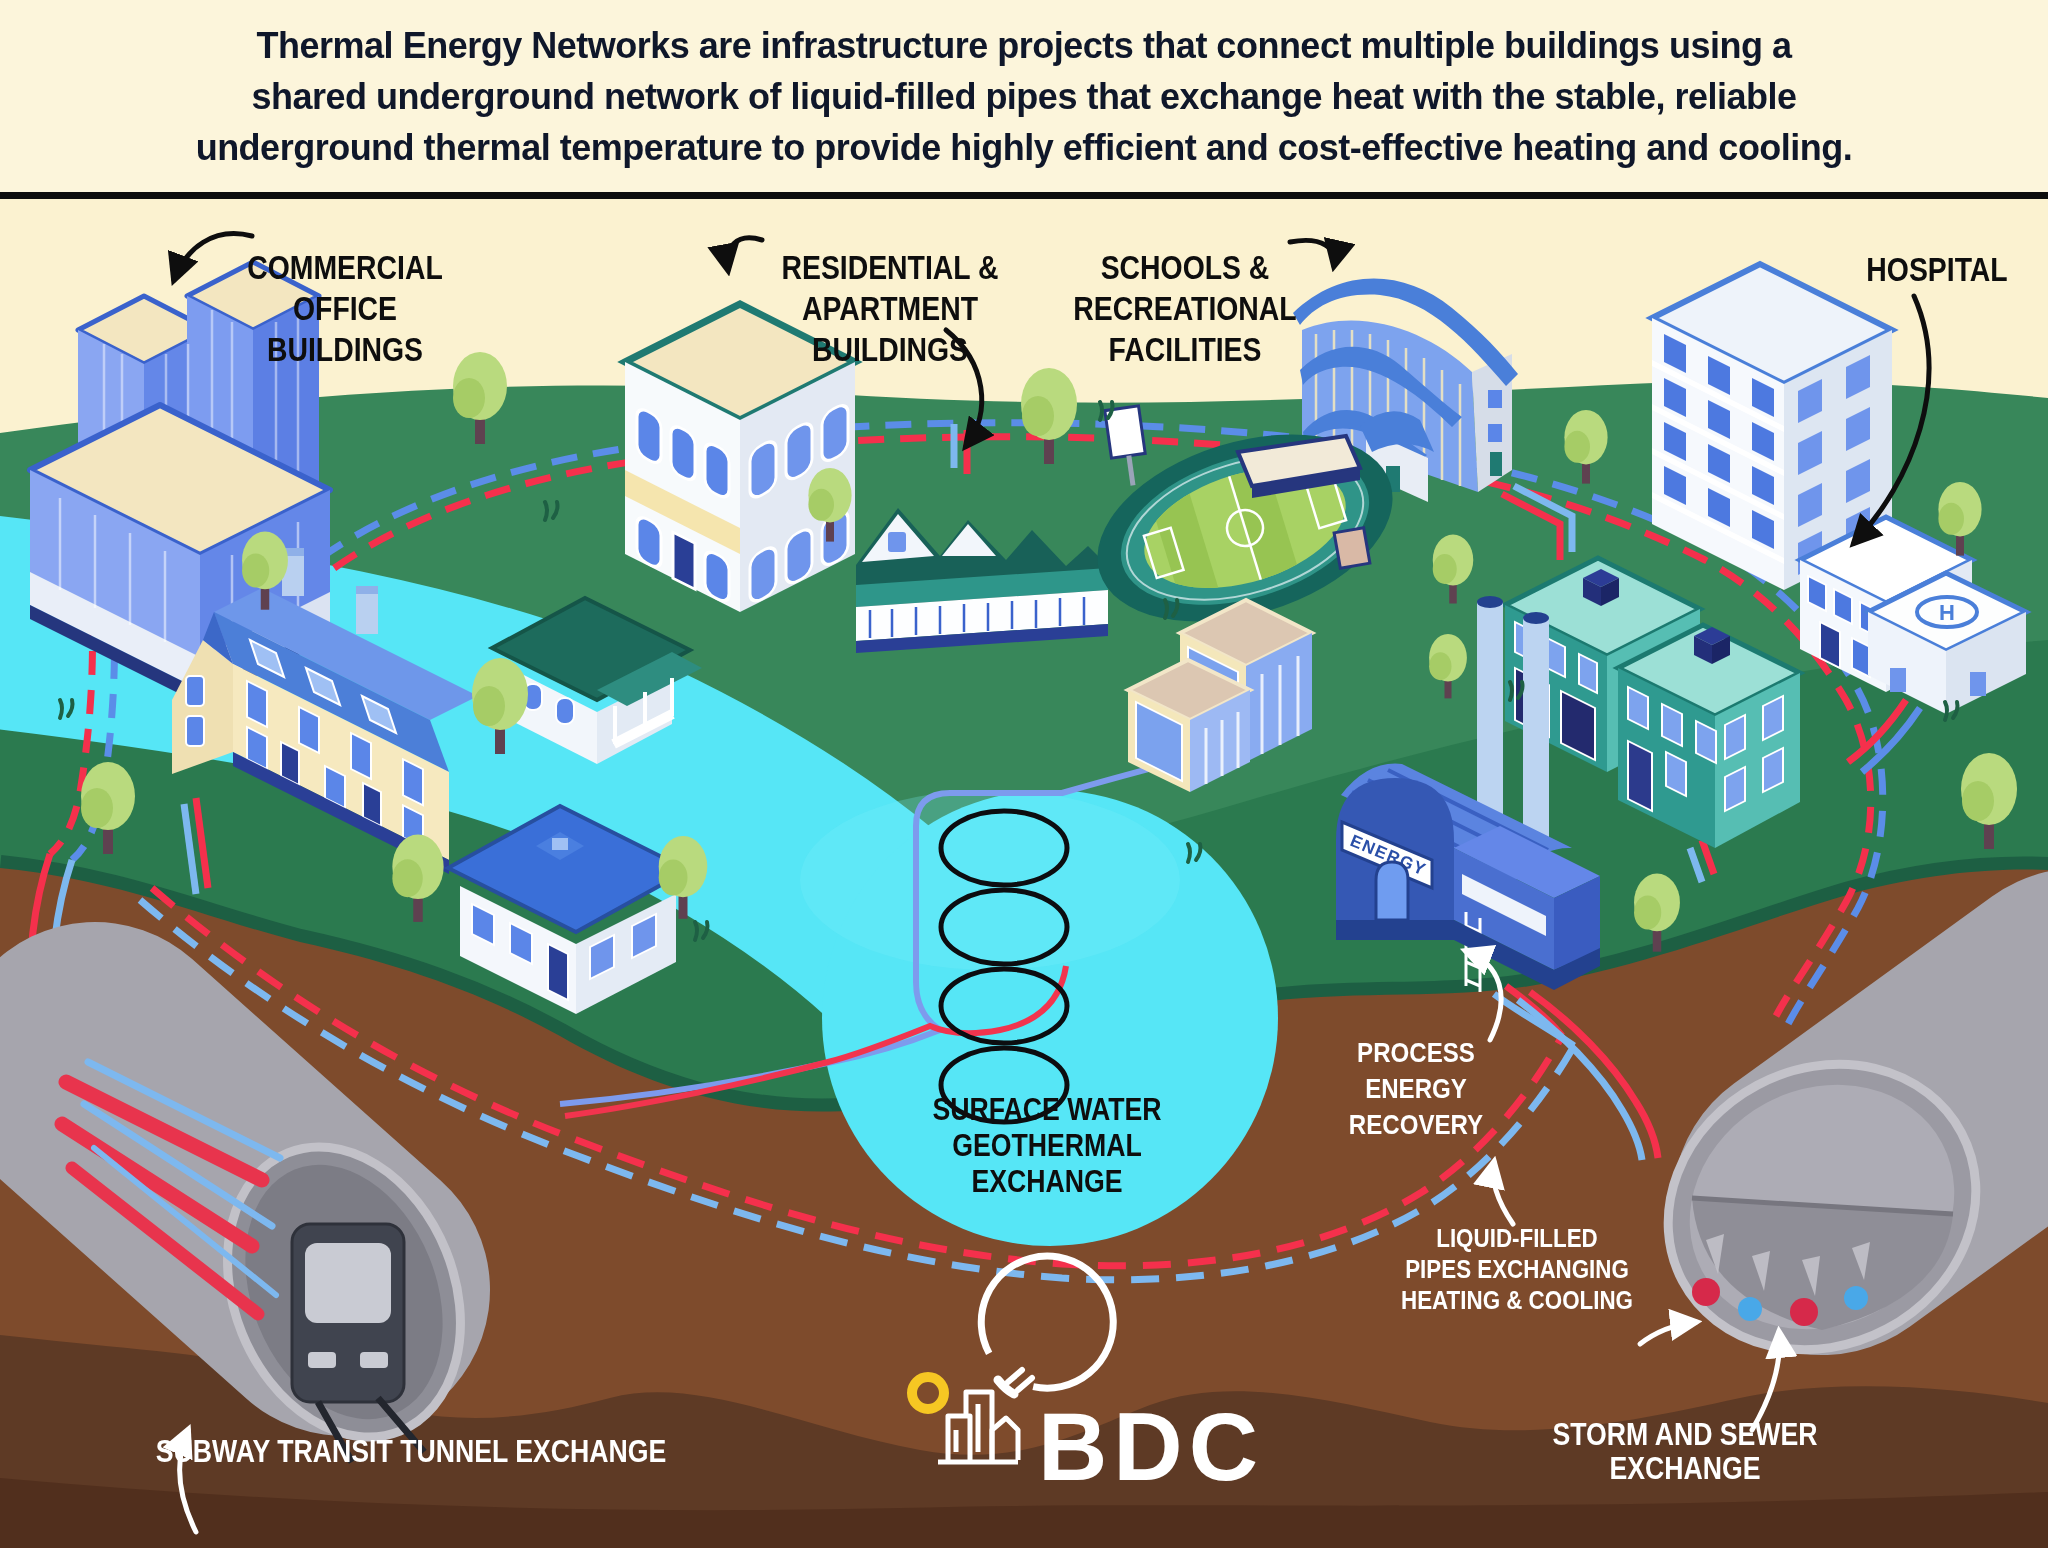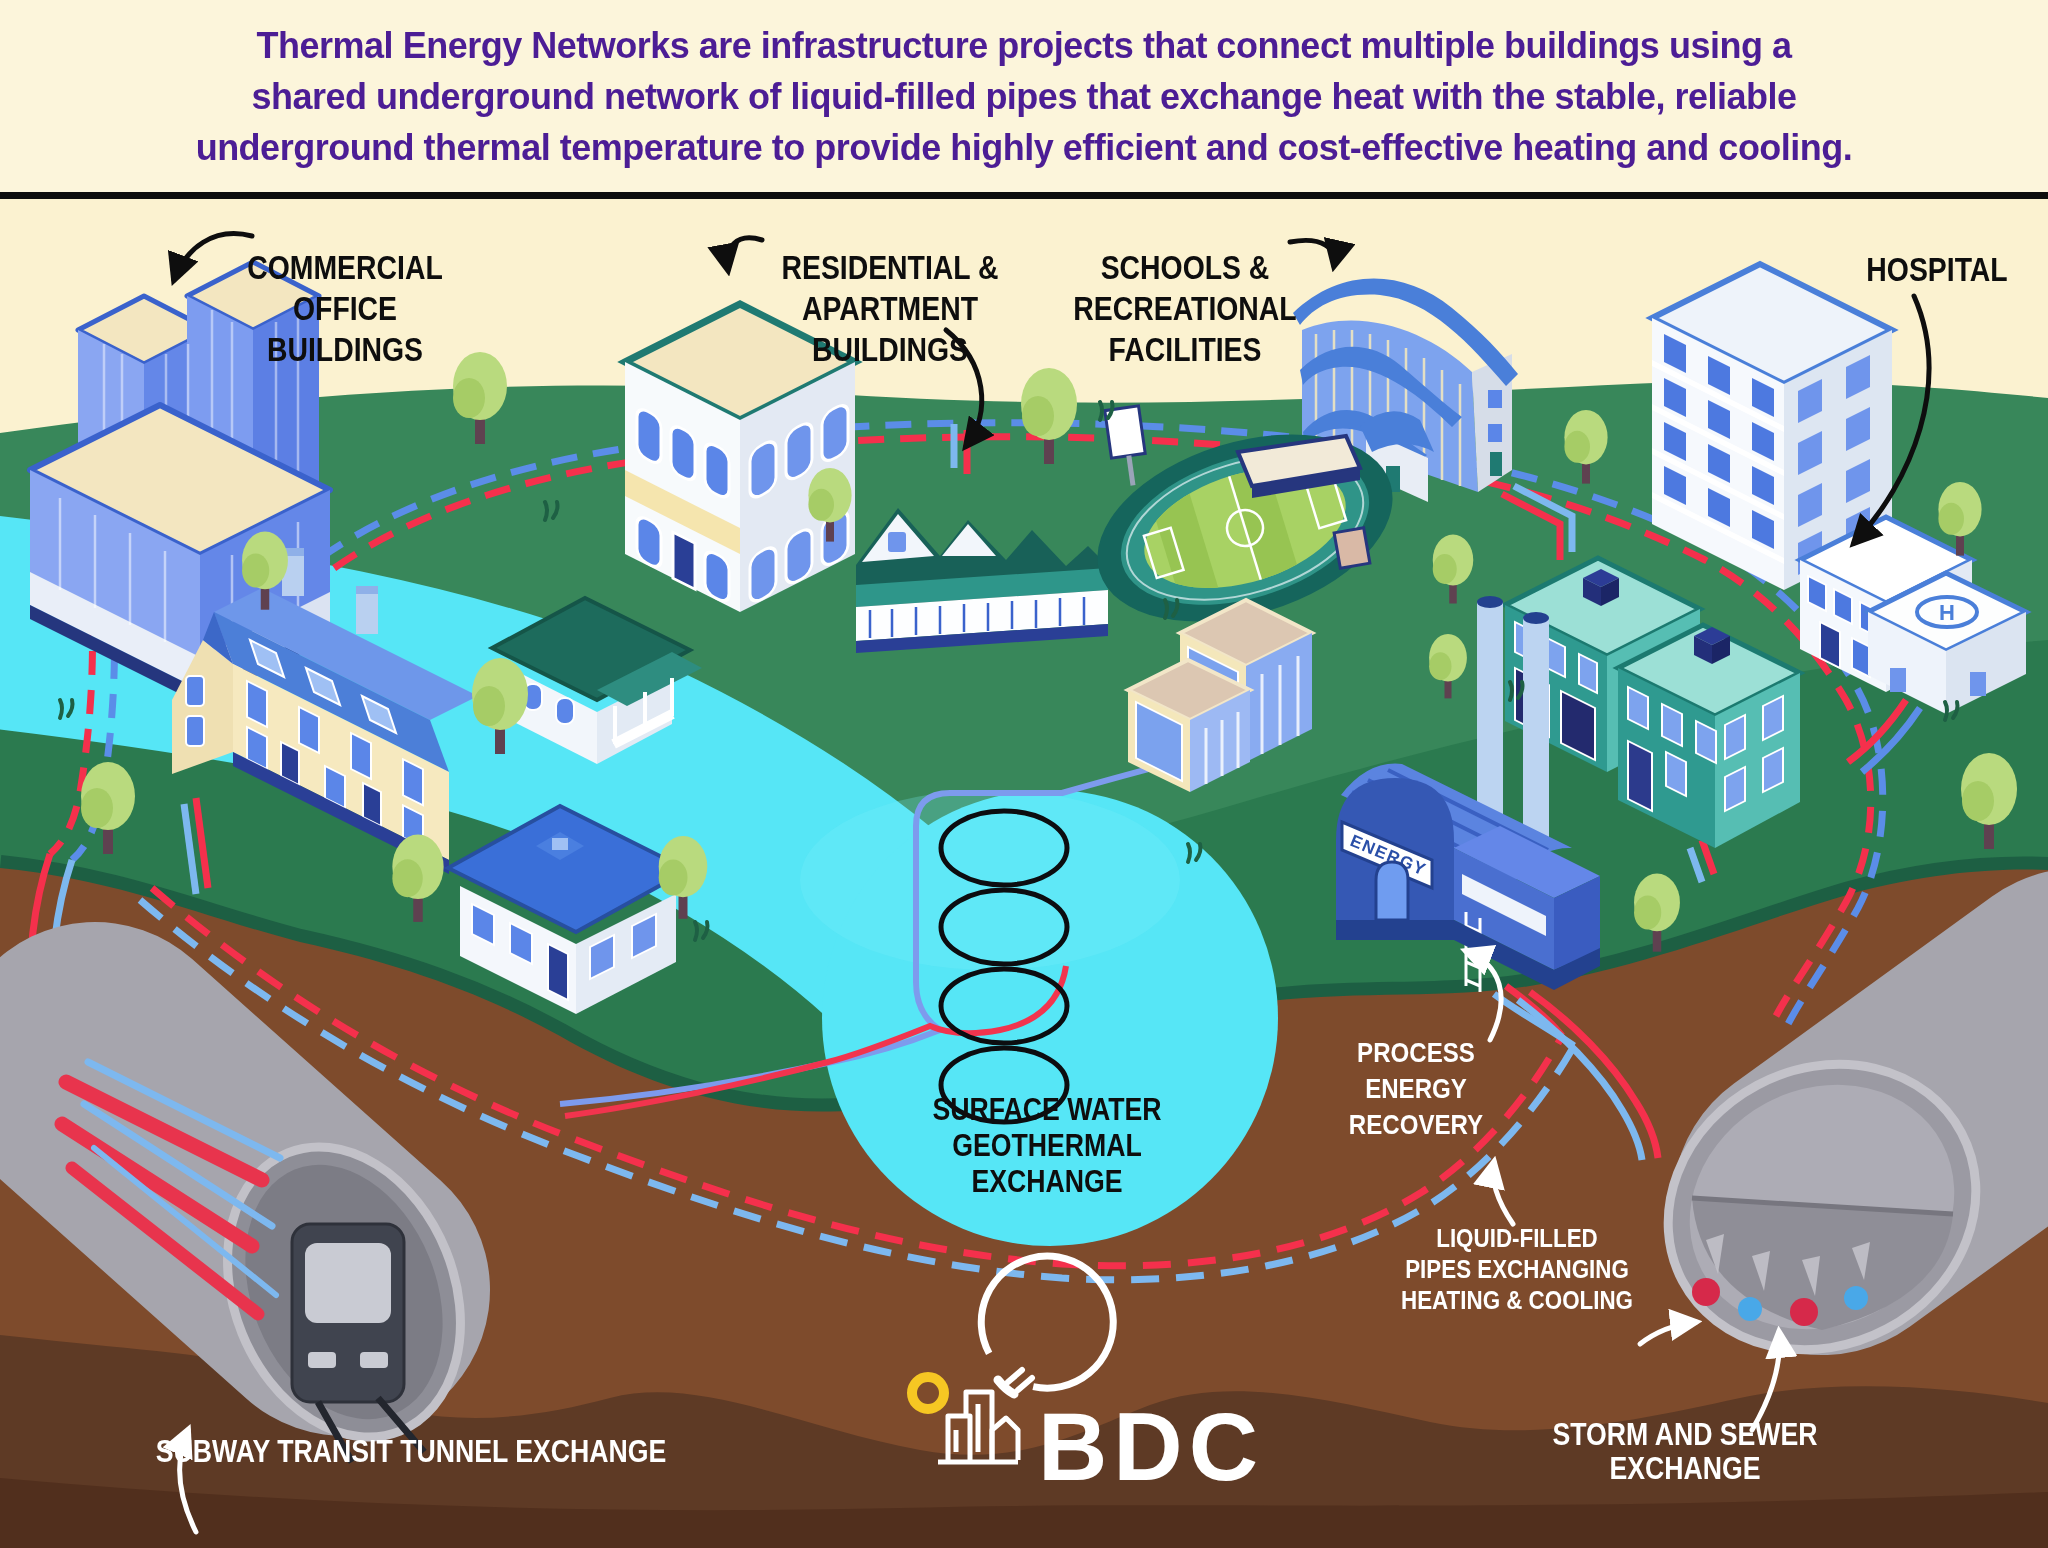--- a/index.html
+++ b/index.html
@@ -1,21 +1,21 @@
 <!DOCTYPE html>
 <html><head>
 <meta charset="utf-8">
 <style>
   html,body{margin:0;padding:0;background:#888;}
   .page{position:relative;width:2048px;height:1548px;overflow:hidden;background:#fcf4d8;
         font-family:"Liberation Sans",sans-serif;}
   .header{position:absolute;top:0;left:0;width:2048px;height:192px;background:#fcf5db;
           border-bottom:7px solid #0c0c0c;box-sizing:content-box;z-index:5;}
   .header-title{padding-top:20px;text-align:center;font-weight:bold;font-size:36px;
-          line-height:51px;color:#4c1d95;letter-spacing:-0.5px;white-space:pre-line;}
+          line-height:51px;color:#0f172a;letter-spacing:-0.5px;white-space:pre-line;}
   svg.scene{position:absolute;top:0;left:0;z-index:1;}
   .lbl{position:absolute;transform:translate(-50%,-50%) scaleX(0.86);text-align:center;
        font-weight:bold;white-space:pre-line;z-index:6;letter-spacing:0px;}
   .lbl-black{color:#0e0e0e;}
   .lbl-white{color:#ffffff;}
   .lbl-lg{font-size:33px;line-height:41px;}
   .lbl-md{font-size:31px;line-height:36px;}
   .lbl-sm{font-size:28px;line-height:36px;}
   .lbl-xs{font-size:26px;line-height:31px;}
   .lbl-one{font-size:31px;line-height:34px;}

